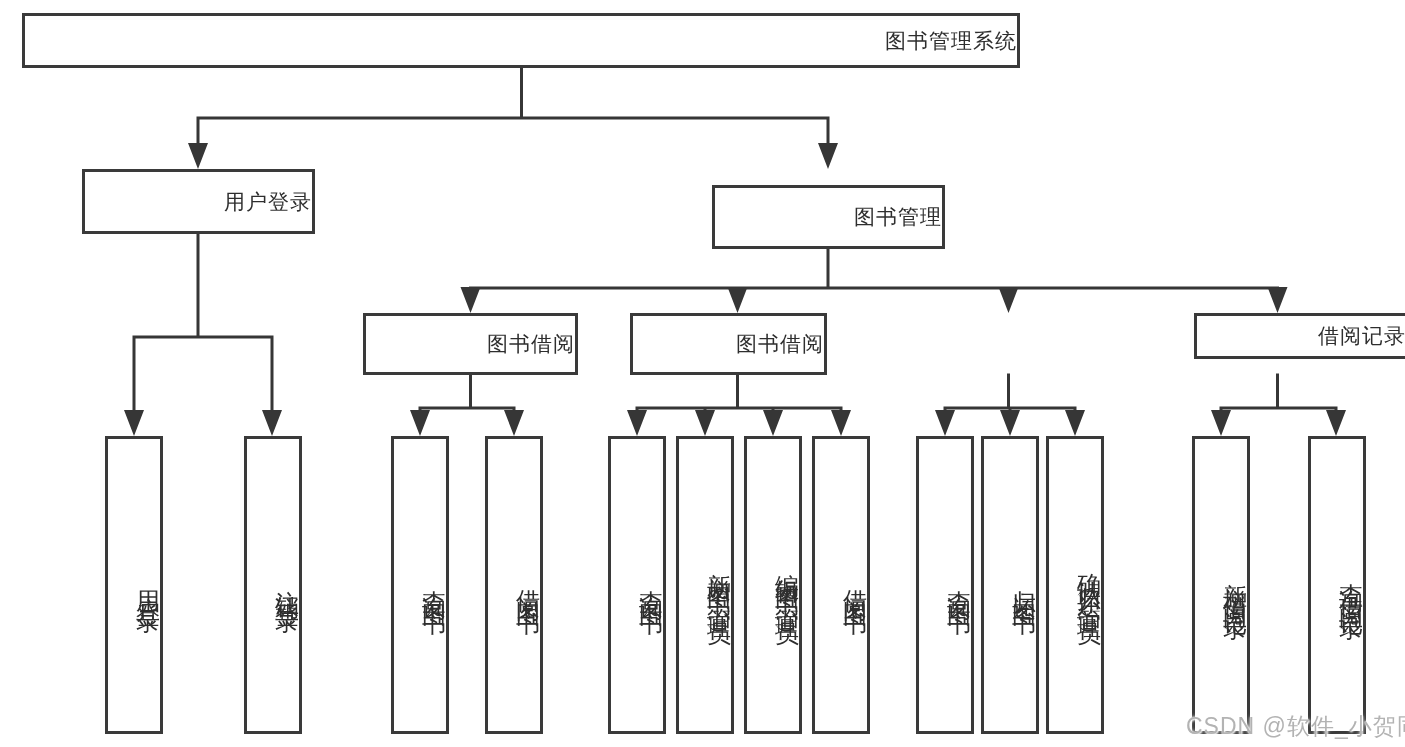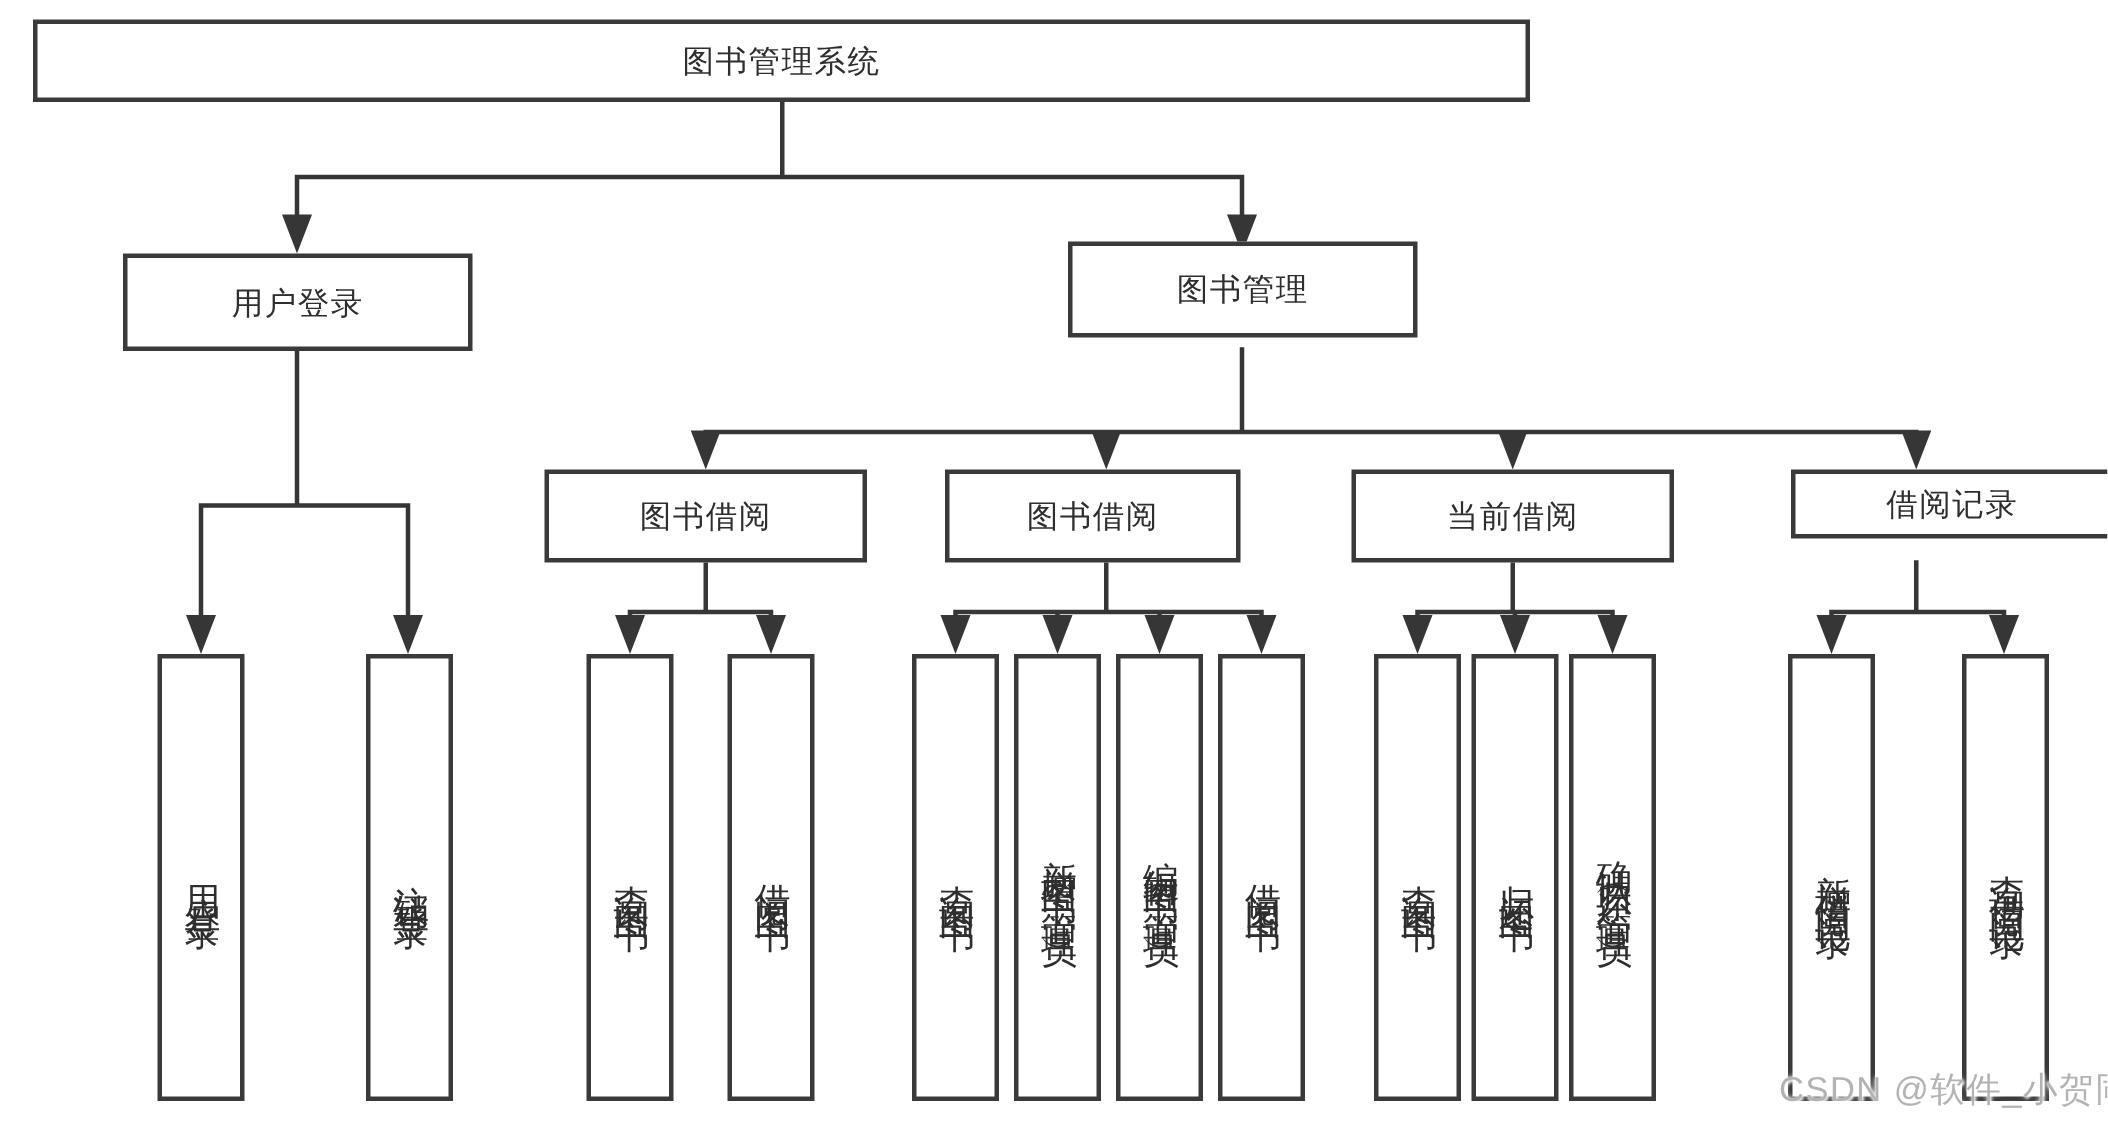--- a/index.html
+++ b/index.html
@@ -17,21 +17,21 @@
     width: 1405px; height: 747px;
     pointer-events: none;
   }
   .box {
     position: absolute;
     box-sizing: border-box;
     background: #ffffff;
     border: 3px solid #3a3a3a;
     display: flex;
     align-items: center;
-    justify-content: center;
+    justify-content: flex-end;
     color: #2e2e2e;
   }
   .hlabel {
     font-size: 21px;
     letter-spacing: 1px;
     white-space: nowrap;
   }
   .leaf .vlabel {
     writing-mode: vertical-rl;
     text-orientation: mixed;
@@ -98,32 +98,29 @@
          M1326 410 L1346 410 L1336 436 Z" fill="#363636" stroke="none"></path>
   </svg>
 
   <div class="box" style="left:22px; top:13px; width:998px; height:55px;">
     <span class="hlabel">图书管理系统</span>
   </div>
 
   <div class="box" style="left:82px; top:169px; width:233px; height:65px;">
     <span class="hlabel">用户登录</span>
   </div>
-  <div class="box" style="left:712px; top:161px; width:233px; height:64px;">
+  <div class="box" style="left:712px; top:185px; width:233px; height:64px;">
     <span class="hlabel">图书管理</span>
   </div>
 
   <div class="box" style="left:363px; top:313px; width:215px; height:62px;">
     <span class="hlabel">图书借阅</span>
   </div>
   <div class="box" style="left:630px; top:313px; width:197px; height:62px;">
     <span class="hlabel">图书借阅</span>
-  </div>
-  <div class="box" style="left:901px; top:313px; width:215px; height:62px;">
-    <span class="hlabel">当前借阅</span>
   </div>
   <div class="box" style="left:1194px; top:313px; width:215px; height:46px;">
     <span class="hlabel">借阅记录</span>
   </div>
 
   <div class="box leaf" style="left:105px; top:436px; width:58px; height:298px;">
     <span class="vlabel">用户登录</span>
   </div>
   <div class="box leaf" style="left:244px; top:436px; width:58px; height:298px;">
     <span class="vlabel">注销登录</span>

